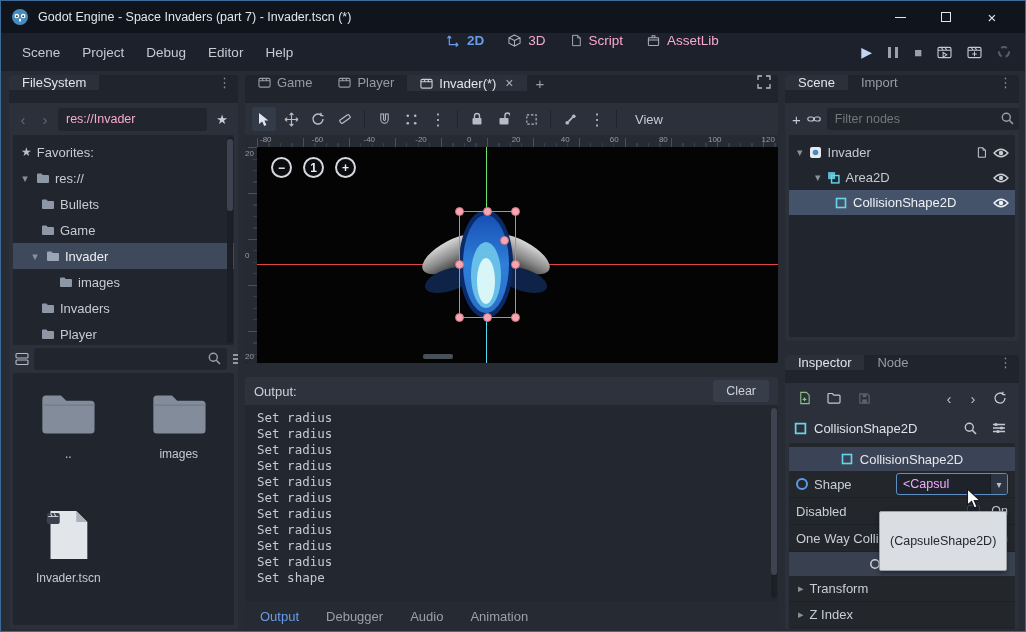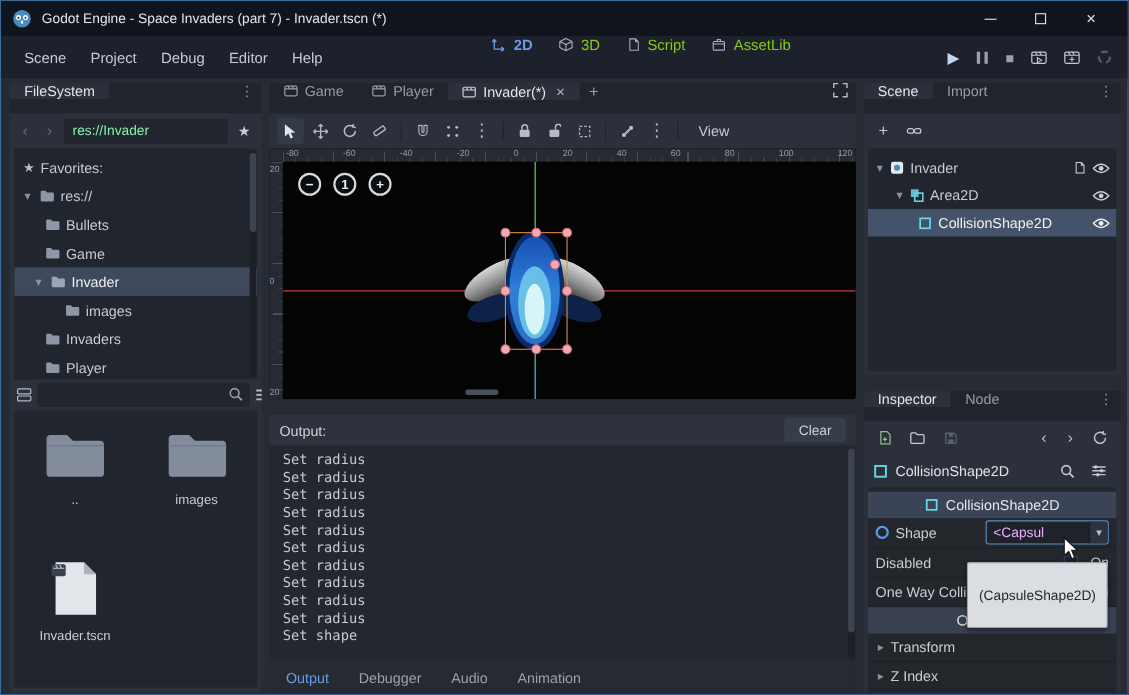--- a/index.html
+++ b/index.html
@@ -9,42 +9,42 @@
 .titlebar{position:absolute;left:0;top:0;right:0;height:32px;background:#10141c;display:flex;align-items:center;padding:12px 10px;gap:9px}
 .titlebar .title{font-size:12.5px;color:#e2e5ea;white-space:nowrap}
 .win-controls{margin-left:auto;display:flex;height:32px}
 .win-btn{width:46px;display:flex;align-items:center;justify-content:center;color:#e3e6ea;font-size:15px;cursor:default}
 .glyph-min{width:11px;height:1px;background:#e3e6ea}
 .glyph-max{width:10px;height:10px;border:1px solid #e3e6ea}
 
 .menubar{position:absolute;left:0;top:32px;right:0;height:38px;background:#1d212b;display:flex;align-items:center;padding:0 10px}
 .menu-item{font-size:13.5px;color:#c6cad2;padding:6px 11px;border-radius:3px}
 .workspaces{position:absolute;left:446px;display:flex;gap:24px;align-items:flex-start;height:38px}
-.ws{display:flex;gap:7px;align-items:center;font-size:13.5px;color:#84cc16}
+.ws{display:flex;gap:7px;align-items:center;font-size:13.5px;color:#f9a8d4}
 .ws.active{color:#699ce8;font-weight:bold}
 .playbar{margin-left:auto;display:flex;align-items:center;gap:15px;padding-right:4px}
 .pb{color:#9aa1ac;font-size:13px;display:flex;align-items:center;gap:2px}
 .pb.play{color:#c2d4ee;font-size:14px}
 .pause-bar{width:3px;height:11px;background:#9aa1ac;margin:0 1px}
 
 .dock{position:absolute;top:74px;bottom:2px;display:flex;flex-direction:column}
 #left-dock{left:8px;width:229px;background:#2b303b;border-radius:3px;overflow:hidden}
 #center-dock{left:244px;width:533px}
 #right-dock{left:784px;width:234px}
 .panel{background:#2b303b;border-radius:3px;overflow:hidden;display:flex;flex-direction:column}
 .gap14{height:14px;flex:none}
 .tabstrip{height:28px;background:#20242c;display:flex;align-items:flex-start;flex:none}
 .tab{display:flex;align-items:center;gap:6px;padding:0 13px;font-size:13px;color:#959ca8;white-space:nowrap}
 .tab.active{background:#2b303b;color:#e2e5ea}
 .strip-end{margin-left:auto;display:flex;align-items:center;gap:8px;padding:0 7px;color:#8d93a0;font-size:13px}
 .dots{color:#8d93a0;font-size:13px;letter-spacing:0}
 
 .fs-nav{height:32px;display:flex;align-items:center;gap:4px;padding:0 5px;flex:none}
 .nav-arrow{width:18px;text-align:center;color:#626976;font-size:15px}
-.breadcrumb{flex:1;height:23px;background:#21262e;border-radius:3px;padding:0 8px;font-size:12.5px;color:#86efac;line-height:23px;overflow:hidden}
+.breadcrumb{flex:1;height:23px;background:#21262e;border-radius:3px;padding:0 8px;font-size:12.5px;color:#f9a8d4;line-height:23px;overflow:hidden}
 .fav-star{width:22px;text-align:center;color:#c9cdd4;font-size:13px}
 .fs-tree{height:210px;margin:0 4px;background:#21262e;border-radius:2px;position:relative;overflow:hidden;flex:none;padding-top:4px}
 .trow{display:flex;align-items:center;height:26px;gap:5px;font-size:13px;color:#c6cad2;padding-right:10px}
 .trow .arr{width:12px;text-align:center;color:#8b919c;font-size:11px;flex:none}
 .trow.sel{background:#3e4a5c;color:#eceef2}
 .vscroll{position:absolute;right:1px;top:2px;width:6px;bottom:2px;background:#1b1f26;border-radius:3px}
 .vthumb{position:absolute;left:0;right:0;background:#3e444f;border-radius:3px}
 .fs-toolbar{height:28px;display:flex;align-items:center;gap:5px;padding:0 6px;flex:none}
 .searchbox{flex:1;height:22px;background:#21262e;border-radius:3px;position:relative;display:flex;align-items:center}
 .searchbox input{flex:1;background:transparent;border:0;outline:0;color:#c8ccd4;font-size:12.5px;padding:0 24px 0 8px;font-family:"Liberation Sans",sans-serif}
@@ -535,20 +535,29 @@
           </div>
       </div>
       <div class="sc-toolbar">
         <span class="iconbtn">+</span>
         <span class="iconbtn">
             <svg width="14" height="14" viewBox="0 0 14 14">
               <rect x="0.8" y="5" width="6" height="4" rx="2" stroke="#c3c8d1" fill="none" stroke-width="1.2"></rect>
               <rect x="7.2" y="5" width="6" height="4" rx="2" stroke="#c3c8d1" fill="none" stroke-width="1.2"></rect>
             </svg>
           </span>
+        <div class="searchbox">
+          <input value="" style="color: rgb(118, 125, 138);" placeholder="Filter nodes">
+          <span class="sicon">
+              <svg width="15" height="15" viewBox="0 0 15 15">
+                <circle cx="6.3" cy="6.3" r="4" stroke="#98a0ab" fill="none" stroke-width="1.4"></circle>
+                <path d="M9.3 9.3 L13 13" stroke="#98a0ab" stroke-width="1.6"></path>
+              </svg>
+            </span>
+        </div>
 
       </div>
       <div class="sc-tree">
         <div class="srow" style="padding-left:8px">
           <span class="arr" style="color:#8b919c;font-size:11px">▾</span>
           <svg width="13" height="13" viewBox="0 0 13 13">
               <rect x="1" y="1" width="11" height="11" rx="2" fill="#e6e9ee"></rect>
               <circle cx="6.5" cy="6.5" r="2.8" fill="#478cbf"></circle>
             </svg>
           <span>Invader</span>

